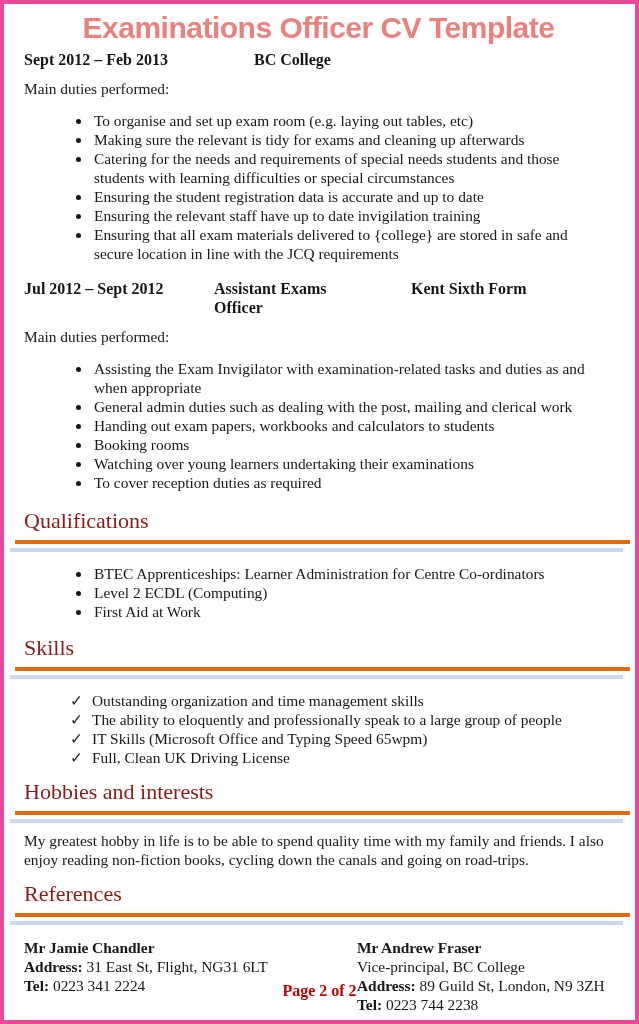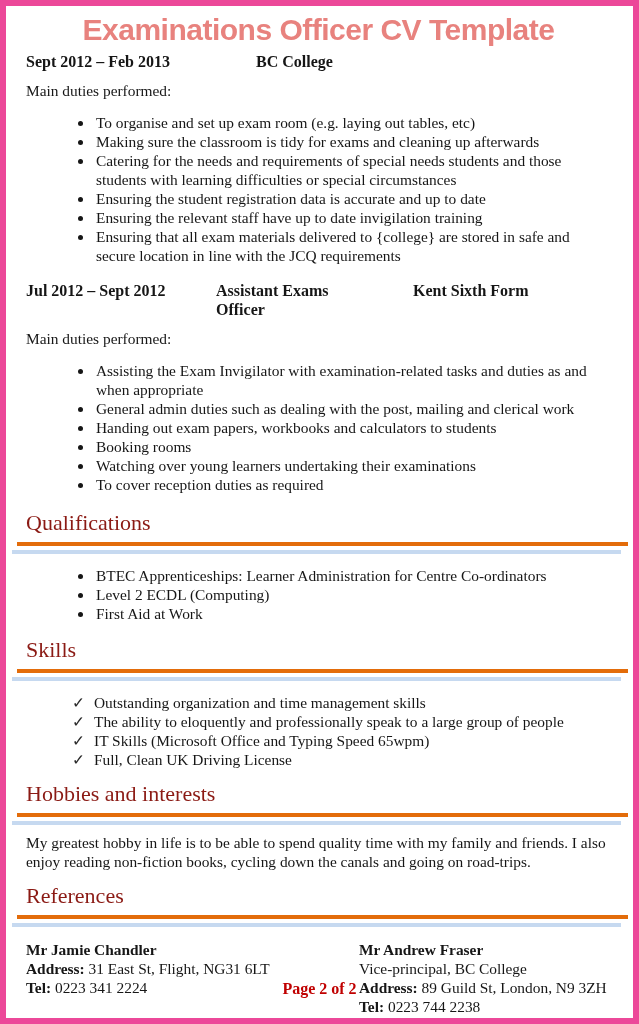--- a/index.html
+++ b/index.html
@@ -1,21 +1,21 @@
 <!DOCTYPE html>
 <html style="--title: #e8827e; --heading: #8b1a14; --divider-orange: #e36c0a; --divider-blue: #c6d9f0; --link: #0000ee; --page-number: #c00000;"><head>
 <meta charset="utf-8">
 <style>
   html,body{margin:0;padding:0;background:#e9e9e9;}
   .page{
     position:relative;
     width:639px;height:1024px;
     margin:0 auto;
     background:#ffffff;
-    border:6px solid #ec4899;
+    border:4px solid #ec4899;
     box-sizing:border-box;
     padding:6px 22px 0 20px;
     overflow:hidden;
     font-family:"Liberation Serif","DejaVu Serif",serif;
     font-size:15.4px;
     line-height:19px;
     color:#161616;
   }
   .doc-title{
     font-family:"Liberation Sans","DejaVu Sans",sans-serif;
@@ -69,21 +69,21 @@
 
   <h1 class="doc-title">Examinations Officer CV Template</h1>
 
   <div class="job-header job1">
     <span class="jh-date">Sept 2012 – Feb 2013</span>
     <span class="jh-org">BC College</span>
   </div>
   <p class="duties-label">Main duties performed:</p>
   <ul class="duties">
     <li>To organise and set up exam room (e.g. laying out tables, etc)</li>
-    <li>Making sure the classroom is tidy for exams and cleaning up afterwards</li>
+    <li>Making sure the relevant is tidy for exams and cleaning up afterwards</li>
     <li>Catering for the needs and requirements of special needs students and those students with learning difficulties or special circumstances</li>
     <li>Ensuring the student registration data is accurate and up to date</li>
     <li>Ensuring the relevant staff have up to date invigilation training</li>
     <li>Ensuring that all exam materials delivered to {college} are stored in safe and secure location in line with the JCQ requirements</li>
   </ul>
 
   <div class="job2-block">
     <div class="job-header job2">
       <span class="jh-date">Jul 2012 – Sept 2012</span>
       <span class="jh-role">Assistant Exams Officer</span>

